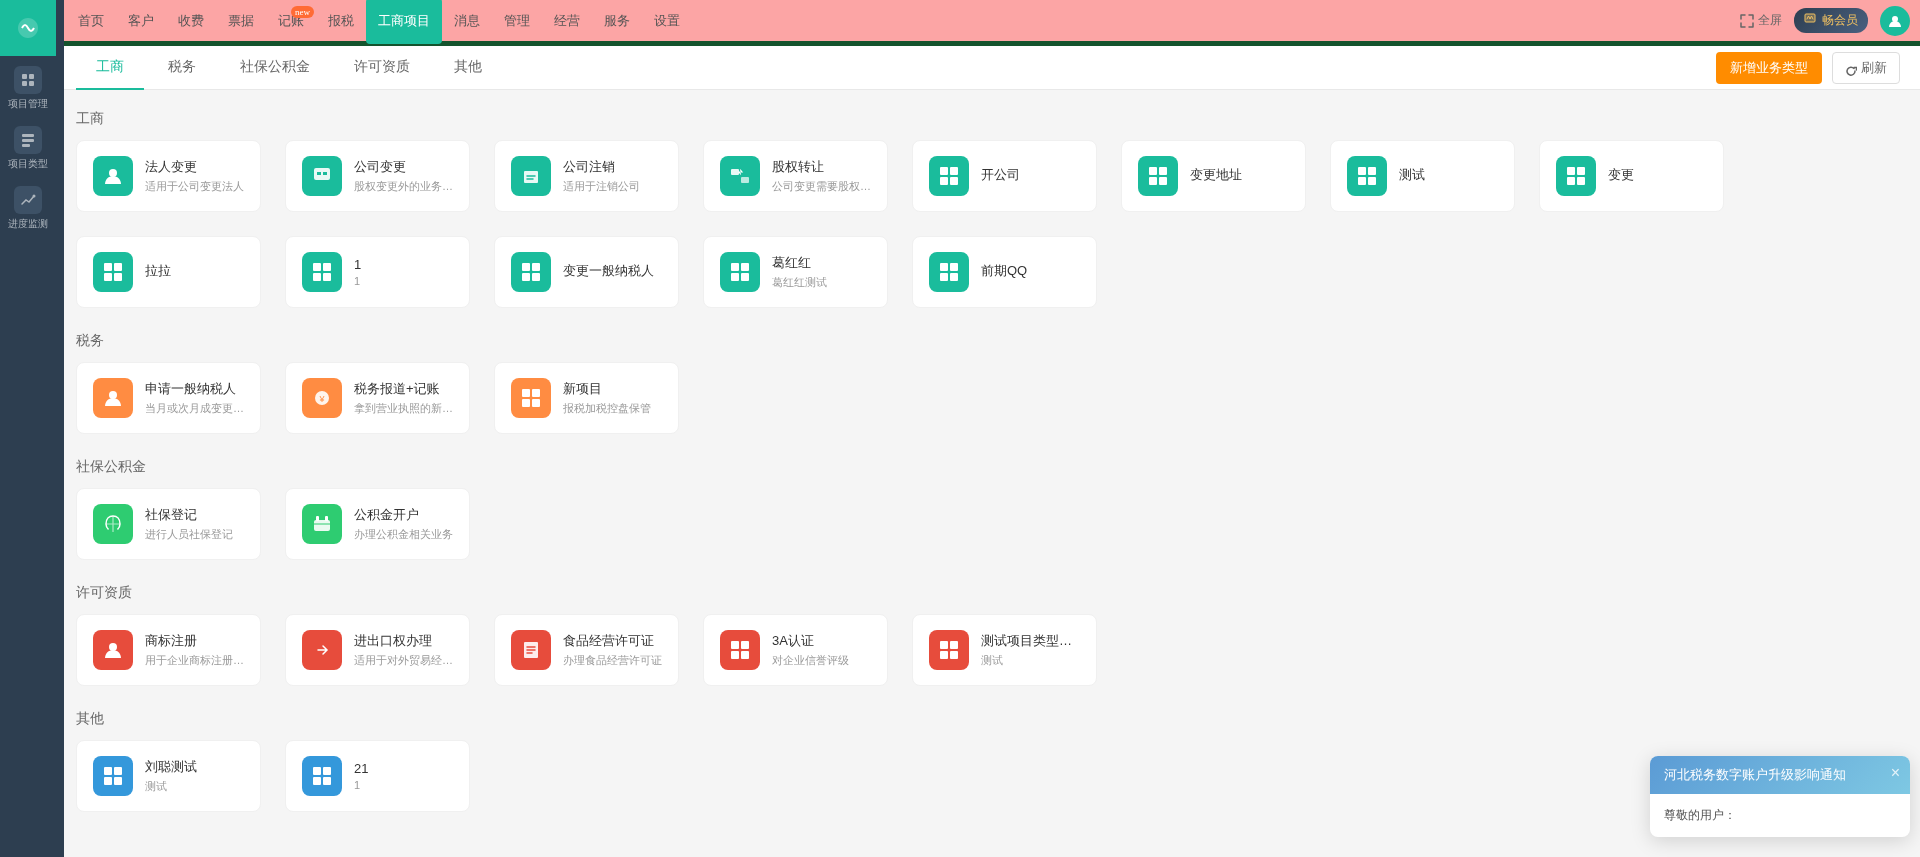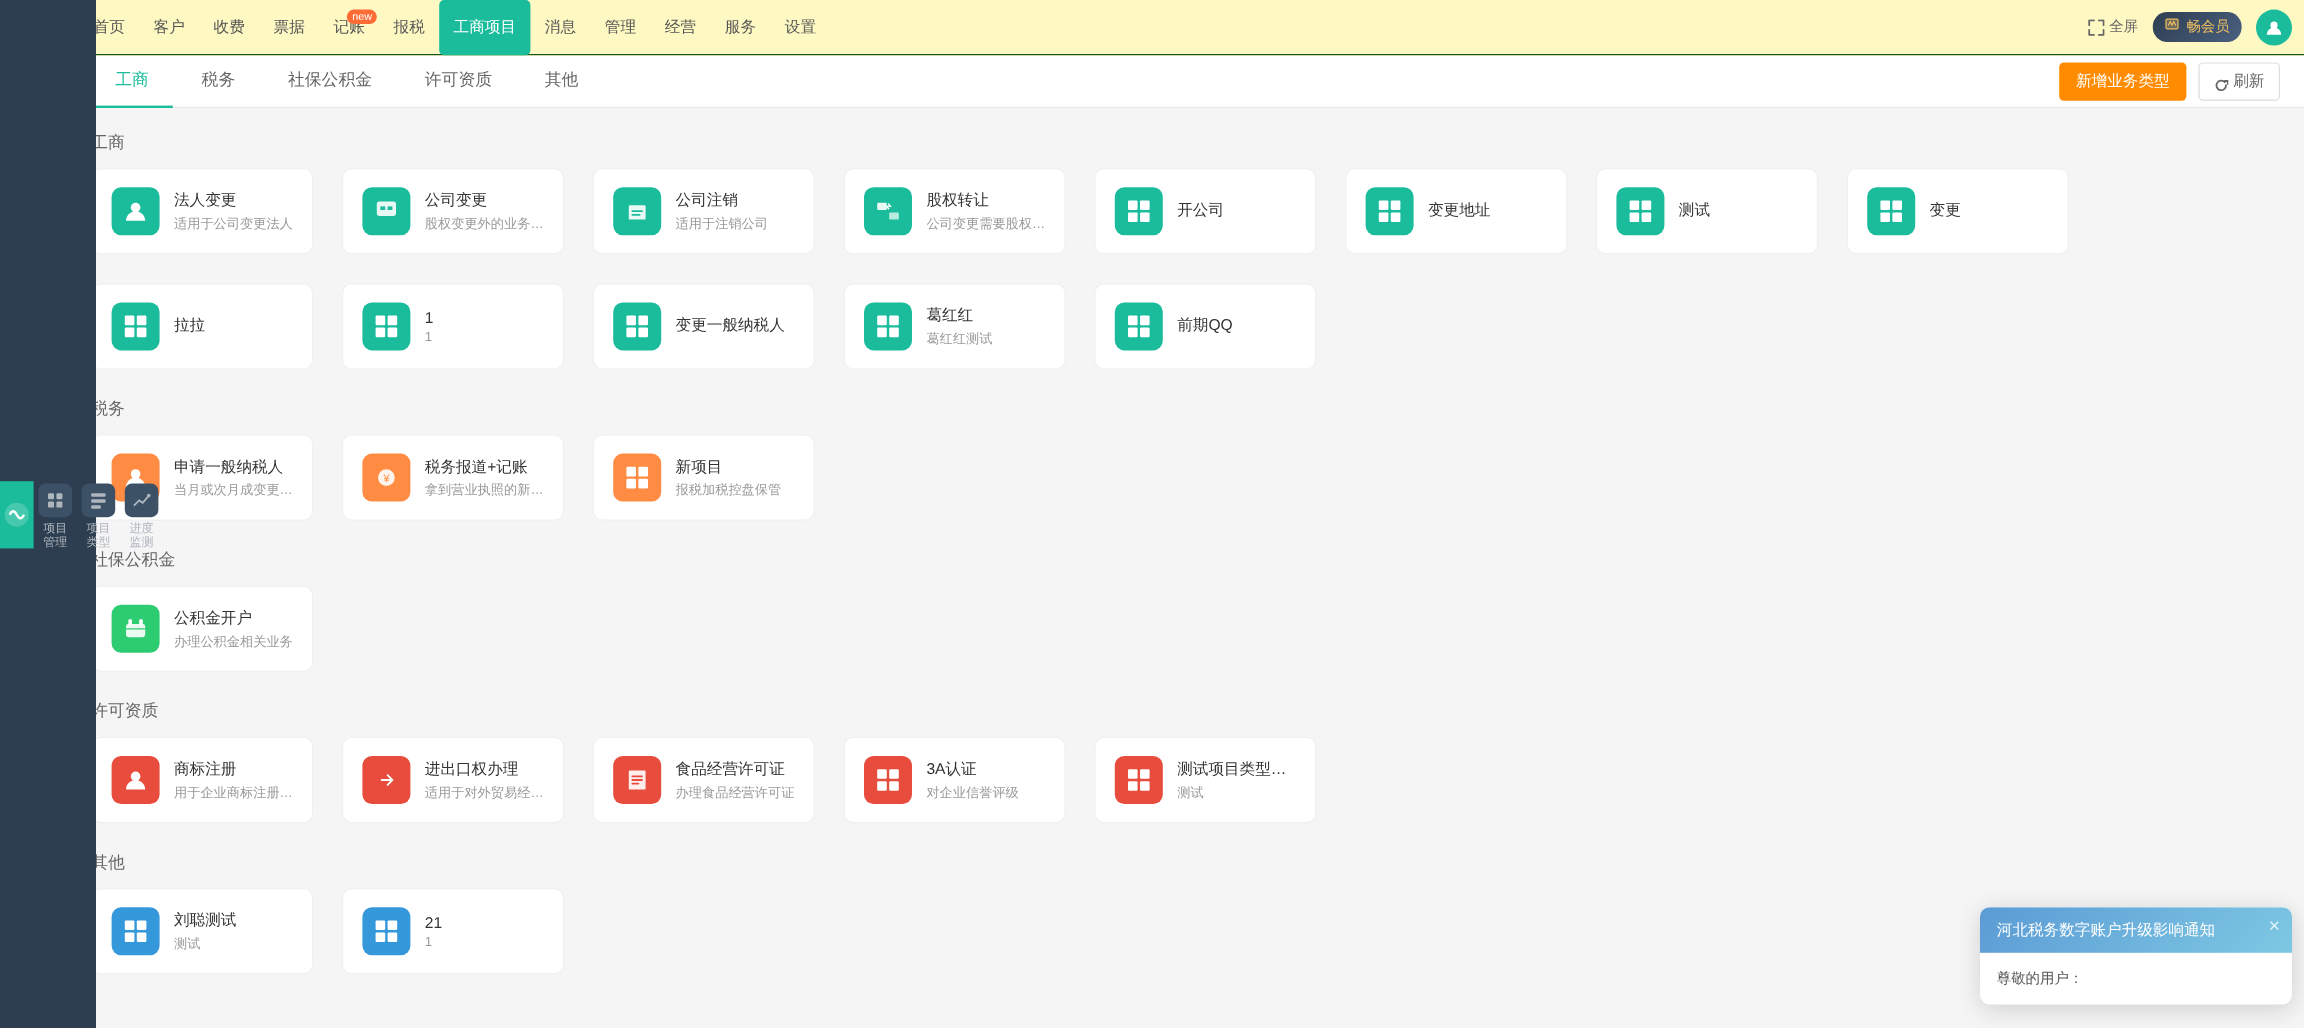--- a/index.html
+++ b/index.html
@@ -1,21 +1,21 @@
 <!DOCTYPE html>
 <html><head>
   <meta charset="utf-8">
   <style>
     * { box-sizing: border-box; margin: 0; padding: 0; }
     body { font-family: 'Microsoft YaHei', '微软雅黑', Arial, sans-serif; font-size: 13px; background: #f5f5f5; color: #333; }
 
     
     .sidebar {
-      position: fixed; left: 0; top: 0; width: 80px; height: 100vh;
-      background: #2d3e50; display: flex; flex-direction: row; align-items: center;
+      position: fixed; left: 0; top: 0; width: 64px; height: 100vh;
+      background: #2d3e50; display: flex; flex-direction: column; align-items: flex-start;
       padding-top: 0; z-index: 100;
     }
     .sidebar-logo {
       width: 56px; height: 56px; background: #1abc9c;
       display: flex; align-items: center; justify-content: center;
       color: white; font-size: 22px; font-weight: bold; cursor: pointer;
     }
     .sidebar-item {
       width: 56px; padding: 10px 4px 6px;
       display: flex; flex-direction: column; align-items: center;
@@ -24,22 +24,22 @@
     .sidebar-item .icon-box {
       width: 28px; height: 28px; border-radius: 6px;
       background: #3d5166; display: flex; align-items: center; justify-content: center;
       margin-bottom: 4px; font-size: 15px;
     }
     .sidebar-item .label { font-size: 10px; text-align: center; line-height: 1.2; }
 
     
     .topnav {
       position: fixed; left: 56px; top: 0; right: 0; height: 46px;
-      background: #fef9c3; border-bottom: 1px solid #14532d;
-      display: flex; align-items: center; padding: 0 10px; z-index: 99;
+      background: #fca5a5; border-bottom: 5px solid #14532d;
+      display: flex; align-items: center; padding: 0 10px; z-index: 99; font-family: Liberation Serif, serif;
     }
     .topnav-item {
       padding: 0 12px; height: 46px; display: flex; align-items: center;
       font-size: 13px; color: #555; cursor: pointer; position: relative;
     }
     .topnav-item.active {
       background: #1abc9c; color: #fff; border-radius: 4px;
     }
     .topnav-badge {
       position: absolute; top: 8px; right: 2px;
@@ -514,20 +514,33 @@
           </div>
         </div>
 
       </div>
     </div>
 
     <div class="section">
       <div class="section-title">社保公积金</div>
       <div class="cards-grid">
 
+        <div class="card">
+          <div class="card-icon" style="background:#2ecc71;">
+            <svg width="22" height="22" viewBox="0 0 22 22" fill="none">
+                <path d="M11 3C7 3 4 6 4 11c0 2 1 4 2.5 5.5" stroke="white" stroke-width="1.5" fill="none"></path>
+                <path d="M11 3c4 0 7 3 7 8 0 2-1 4-2.5 5.5" stroke="white" stroke-width="1.5" fill="none"></path>
+                <path d="M11 3v16M4 11h14" stroke="white" stroke-width="1.2" opacity="0.6"></path>
+              </svg>
+          </div>
+          <div class="card-text">
+            <div class="card-name">社保登记</div>
+            <div class="card-desc">进行人员社保登记</div>
+          </div>
+        </div>
 
         <div class="card">
           <div class="card-icon" style="background:#2ecc71;">
             <svg width="22" height="22" viewBox="0 0 22 22" fill="none">
                 <rect x="3" y="7" width="16" height="11" rx="2" fill="white" opacity="0.9"></rect>
                 <path d="M3 11h16" stroke="#2ecc71" stroke-width="1"></path>
                 <rect x="5" y="3" width="3" height="5" rx="1" fill="white"></rect>
                 <rect x="14" y="3" width="3" height="5" rx="1" fill="white"></rect>
               </svg>
           </div>

